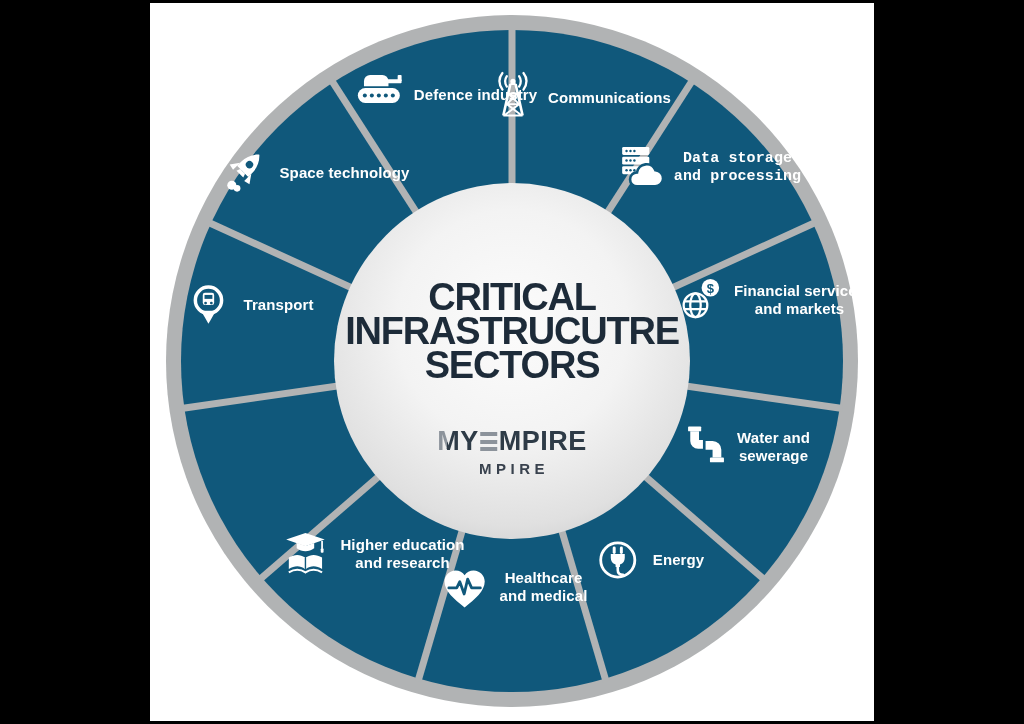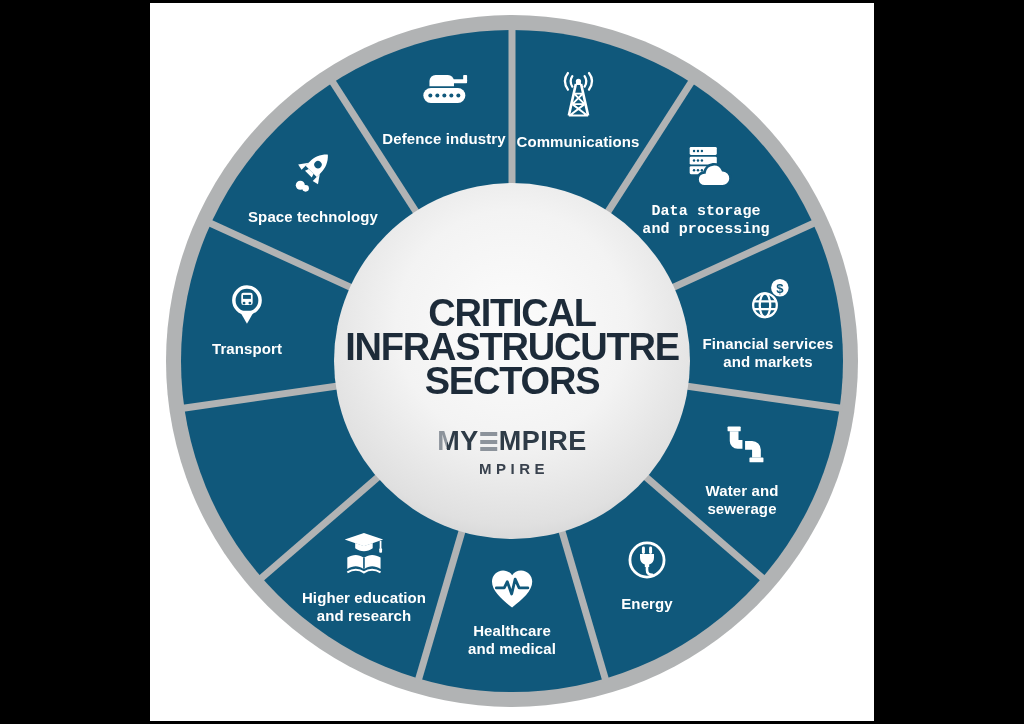--- a/index.html
+++ b/index.html
@@ -3,29 +3,29 @@
 <meta charset="utf-8">
 <style>
   :root { --teal:#10587B; --ring:#B1B3B4; --dark:#2E3B47; --grayacc:#8C939B; }
   * { margin:0; padding:0; box-sizing:border-box; }
   body { font-family:"Liberation Sans", sans-serif; background:#222; }
   .stage { position:relative; width:1024px; height:724px; background:#000; overflow:hidden; }
   .canvas-white { position:absolute; left:150px; top:3px; width:724px; height:718px; background:#fff; }
   .content { position:absolute; left:150px; top:0; width:724px; height:724px; }
   .wheel-svg { position:absolute; left:0; top:0; }
 
-  .sector { position:absolute; transform:translateX(-50%); display:flex; flex-direction:column;
+  .sector { position:absolute; transform:translateX(-50%); display:flex; flex-direction:row;
             align-items:center; gap:7px; }
   .icn { width:56px; height:56px; }
   .slabel { color:#fff; font-weight:bold; font-size:15px; line-height:1.18; text-align:center;
             white-space:pre-line; width:max-content; letter-spacing:0.1px; }
 
   .center-text { position:absolute; left:362px; top:281px; transform:translateX(-50%);
                  width:420px; text-align:center; color:#1D2B39; font-weight:bold;
-                 font-size:38px; line-height:0.89; letter-spacing:-1.2px; white-space:pre-line;margin-top:16px; }
+                 font-size:38px; line-height:0.89; letter-spacing:-1.2px; white-space:pre-line; }
   .logo { position:absolute; left:362px; top:426px; transform:translateX(-50%); text-align:center; }
   .logo-row { display:flex; align-items:center; justify-content:center; color:var(--dark);
               font-weight:bold; font-size:27px; letter-spacing:0.5px; }
   .logo-m { color:var(--dark); }
   @supports ((-webkit-background-clip:text) or (background-clip:text)) {
     .logo-m { background:linear-gradient(100deg, var(--grayacc) 46%, var(--dark) 46%);
               -webkit-background-clip:text; background-clip:text; color:transparent; }
   }
   .ebars { display:inline-block; width:17px; height:19px; margin:0 1.5px;
            background:linear-gradient(to bottom,
@@ -156,21 +156,21 @@
         <g fill="#fff">
           <rect x="26.2" y="16.5" width="3.4" height="8.5" rx="1.7"></rect>
           <rect x="34.4" y="16.5" width="3.4" height="8.5" rx="1.7"></rect>
           <path d="M24,25 h16 v4.5 a8,8 0 0 1 -5.5,7.6 v3 h-5 v-3 A8,8 0 0 1 24,29.5 z"></path>
         </g>
         <path d="M32,40 v3.5 c0,4 2.5,5.5 6,5.5" stroke="#fff" stroke-width="3" fill="none" stroke-linecap="round"></path>
       </svg>
       <div class="slabel">Energy</div>
     </div>
 
-    <div class="sector" style="left:214px; top:526px;">
+    <div class="sector" style="left:221px; top:526px;">
       <svg class="icn" viewBox="0 0 64 64">
         <g fill="#fff">
           <path d="M32,8 L54,15.5 32,23 10,15.5 z"></path>
           <path d="M22,19.5 v6 c6,4.5 14,4.5 20,0 v-6 l-10,3.4 z"></path>
           <rect x="49.5" y="25.5" width="3.2" height="5" rx="1"></rect>
           <path d="M13,36 c6.5,-4 13,-4 18.5,0 v13 c-5.5,-4 -12,-4 -18.5,0 z"></path>
           <path d="M51,36 c-6.5,-4 -13,-4 -18.5,0 v13 c5.5,-4 12,-4 18.5,0 z"></path>
         </g>
         <path d="M51,17 v9" stroke="#fff" stroke-width="2" fill="none"></path>
         <path d="M13,53 c6.5,-4 13,-4 19,0 c6,-4 12.5,-4 19,0" stroke="#fff" stroke-width="2.4" fill="none"></path>

